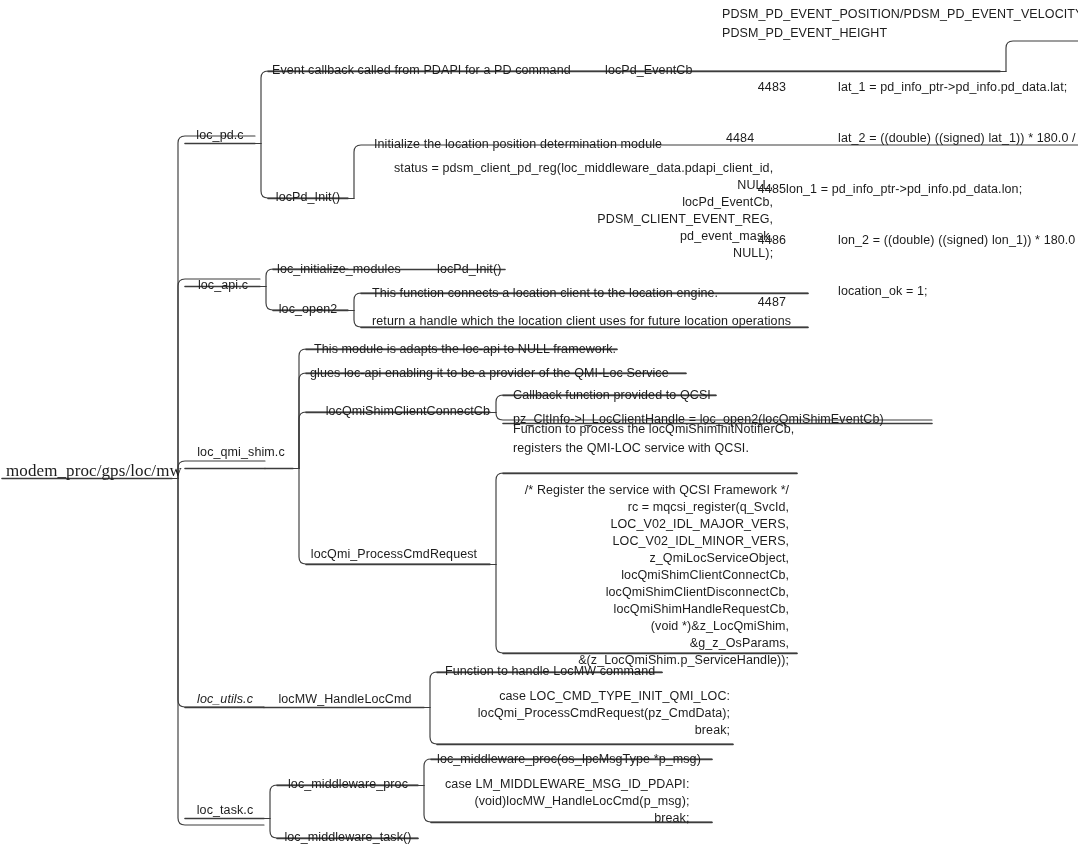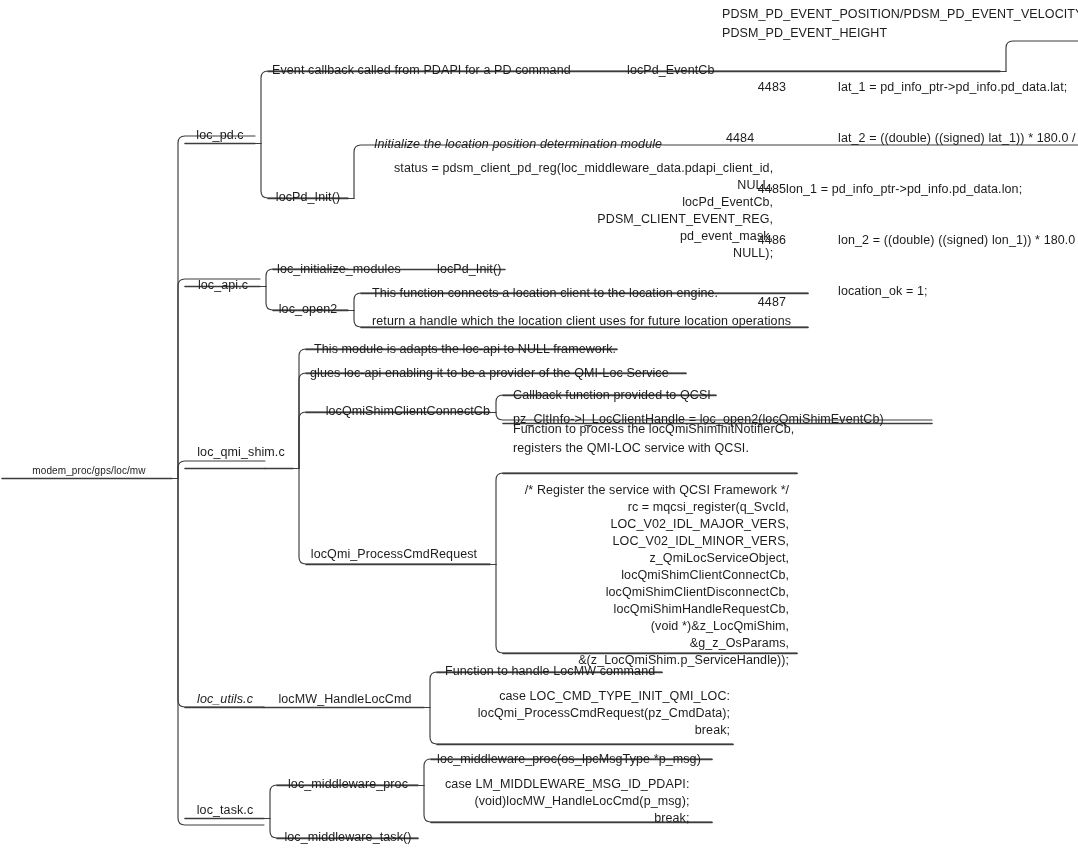--- a/index.html
+++ b/index.html
@@ -13,21 +13,21 @@
   }
   #wires{position:absolute;left:0;top:0;width:1078px;height:849px;}
   .node{
     position:absolute;
     font-size:12.5px;
     line-height:17px;
     color:#1c1c1c;
     white-space:pre;
     letter-spacing:0.1px;
   }
-  .root{font-size:10px;}
+  .root{font-size:17px;font-family:Liberation Serif, serif;}
   .codeline{white-space:pre;text-align:right;}
 </style>
 </head>
 <body>
 
 <div id="canvas">
 
   <svg id="wires" viewBox="0 0 1078 849" xmlns="http://www.w3.org/2000/svg">
     <g fill="none" stroke="#3c3c3c" stroke-width="1.15" stroke-linecap="round" stroke-linejoin="round">
 
@@ -118,21 +118,21 @@
 
       <path d="M 277 838.5 L 418 838.5" stroke-width="1.6"></path>
     </g>
   </svg>
 
   <div class="node root" style="left:6px; top:462px; width:166px; text-align:center;">modem_proc/gps/loc/mw</div>
 
   <div class="node" style="left:186px; top:127px; width:68px; text-align:center;">loc_pd.c</div>
 
   <div class="node" style="left:272px; top:62px;">Event callback called from PDAPI for a PD command</div>
-  <div class="node" style="left:605px; top:62px;margin-left:22px;">locPd_EventCb</div>
+  <div class="node" style="left:605px; top:62px;">locPd_EventCb</div>
 
   <div class="node" style="left:722px; top:5px; line-height:19px;">PDSM_PD_EVENT_POSITION/PDSM_PD_EVENT_VELOCITY/
 PDSM_PD_EVENT_HEIGHT</div>
 
   <div class="node" style="left:726px; top:45px;">
     <div style="display:flex;">
       <span style="display:inline-block;width:60px;text-align:right;">4483</span>
       <span style="display:inline-block;margin-left:52px;">lat_1 = pd_info_ptr-&gt;pd_info.pd_data.lat;</span>
     </div>
     <div style="display:flex;">
@@ -147,21 +147,21 @@
       <span style="display:inline-block;width:60px;text-align:right;">4486</span>
       <span style="display:inline-block;margin-left:52px;">lon_2 = ((double) ((signed) lon_1)) * 180.0 / (1 &lt;&lt; 25);</span>
     </div>
     <div style="display:flex;">
       <span style="display:inline-block;width:60px;text-align:right;margin-top:11px;">4487</span>
       <span style="display:inline-block;margin-left:52px;">location_ok = 1;</span>
     </div>
   </div>
 
   <div class="node" style="left:268px; top:189px; width:80px; text-align:center;">locPd_Init()</div>
-  <div class="node" style="left:374px; top:136px;font-style:italic;">Initialize the location position determination module</div>
+  <div class="node" style="left:374px; top:136px;">Initialize the location position determination module</div>
   <div class="node codeline" style="left:394px; top:160px;">status = pdsm_client_pd_reg(loc_middleware_data.pdapi_client_id,
                     NULL,
                     locPd_EventCb,
                     PDSM_CLIENT_EVENT_REG,
                     pd_event_mask,
                     NULL);</div>
 
   <div class="node" style="left:186px; top:277px; width:74px; text-align:center;">loc_api.c</div>
 
   <div class="node" style="left:277px; top:261px;">loc_initialize_modules</div>

